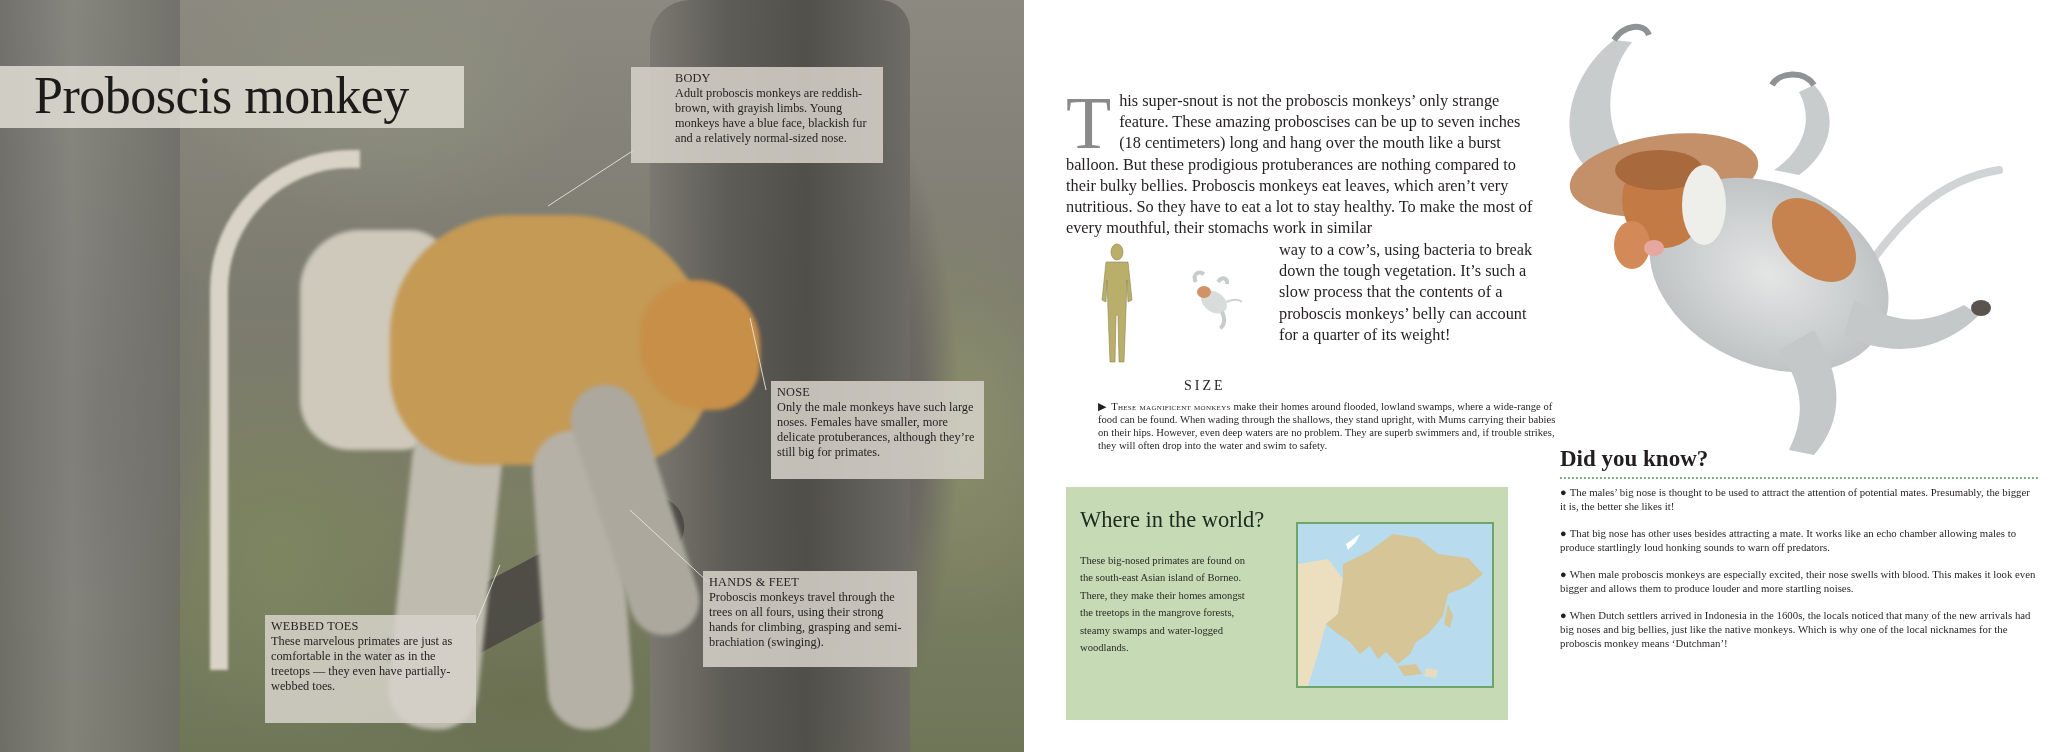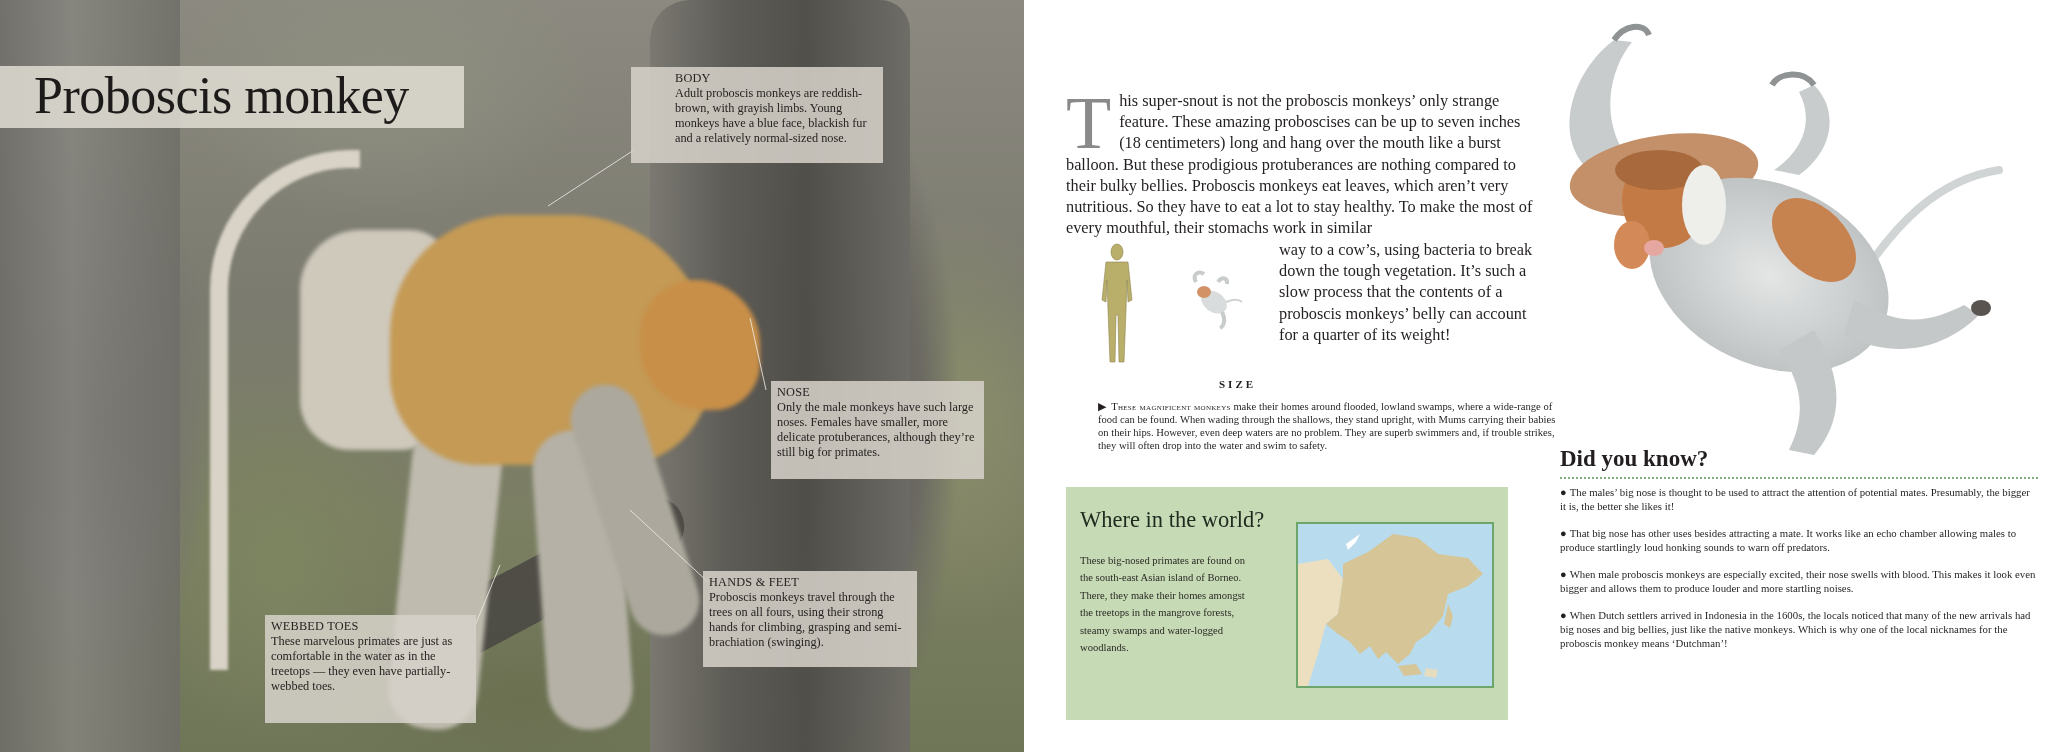--- a/index.html
+++ b/index.html
@@ -61,21 +61,21 @@
 
   .intro {
     position: absolute; left: 42px; top: 90px; width: 475px;
     font-size: 16.3px; line-height: 21.2px; color: #231f20;
   }
   .dropcap {
     float: left; font-size: 74px; line-height: 58px; height: 58px; color: #8a8a8a;
     margin: 4px 8px 0 0; font-family: "Liberation Serif", serif;
   }
   .size-fig { position: absolute; left: 60px; top: 240px; width: 210px; height: 150px; }
-  .size-label { position: absolute; left: 100px; top: 138px; font-size: 11px; font-weight: bold; letter-spacing: 3px; color: #231f20; margin-left: 35px; }
+  .size-label { position: absolute; left: 100px; top: 138px; font-size: 14px; font-weight: normal; letter-spacing: 3px; color: #231f20; }
 
   .intro-cont {
     position: absolute; left: 255px; top: 239px; width: 260px;
     font-size: 16.3px; line-height: 21.2px; color: #231f20;
   }
 
   .caption {
     position: absolute; left: 26px; top: 400px; width: 470px;
     font-size: 10.6px; line-height: 13px; color: #231f20; margin-left: 48px;
   }

